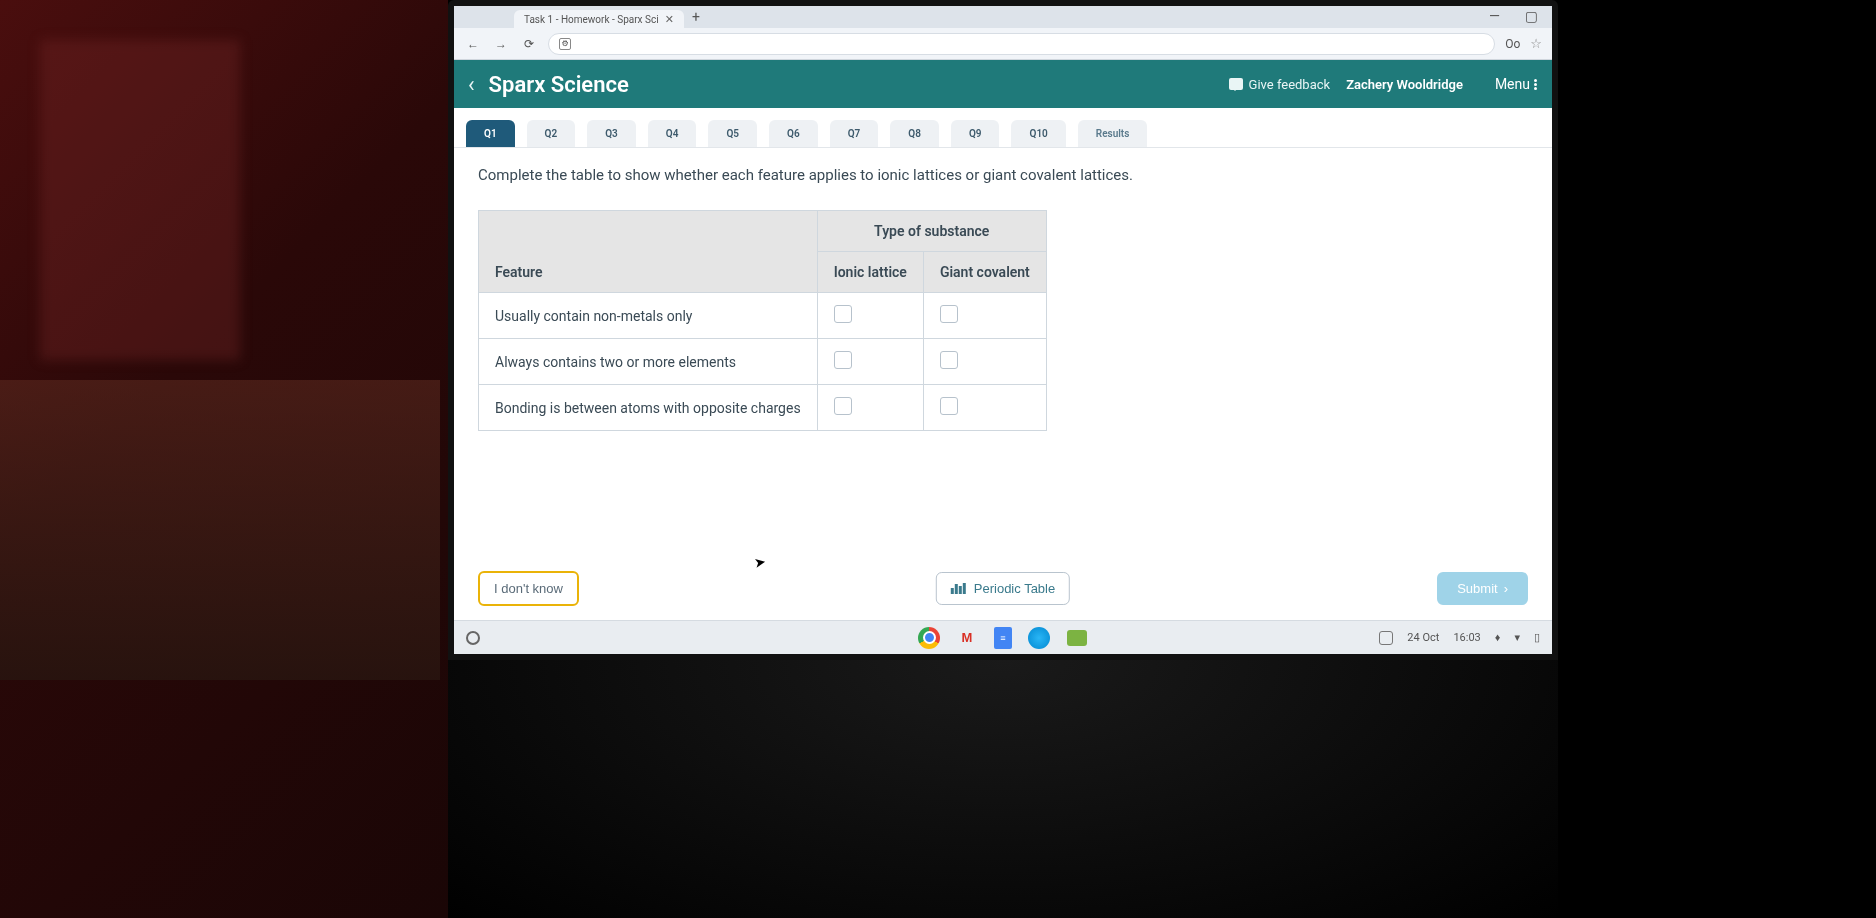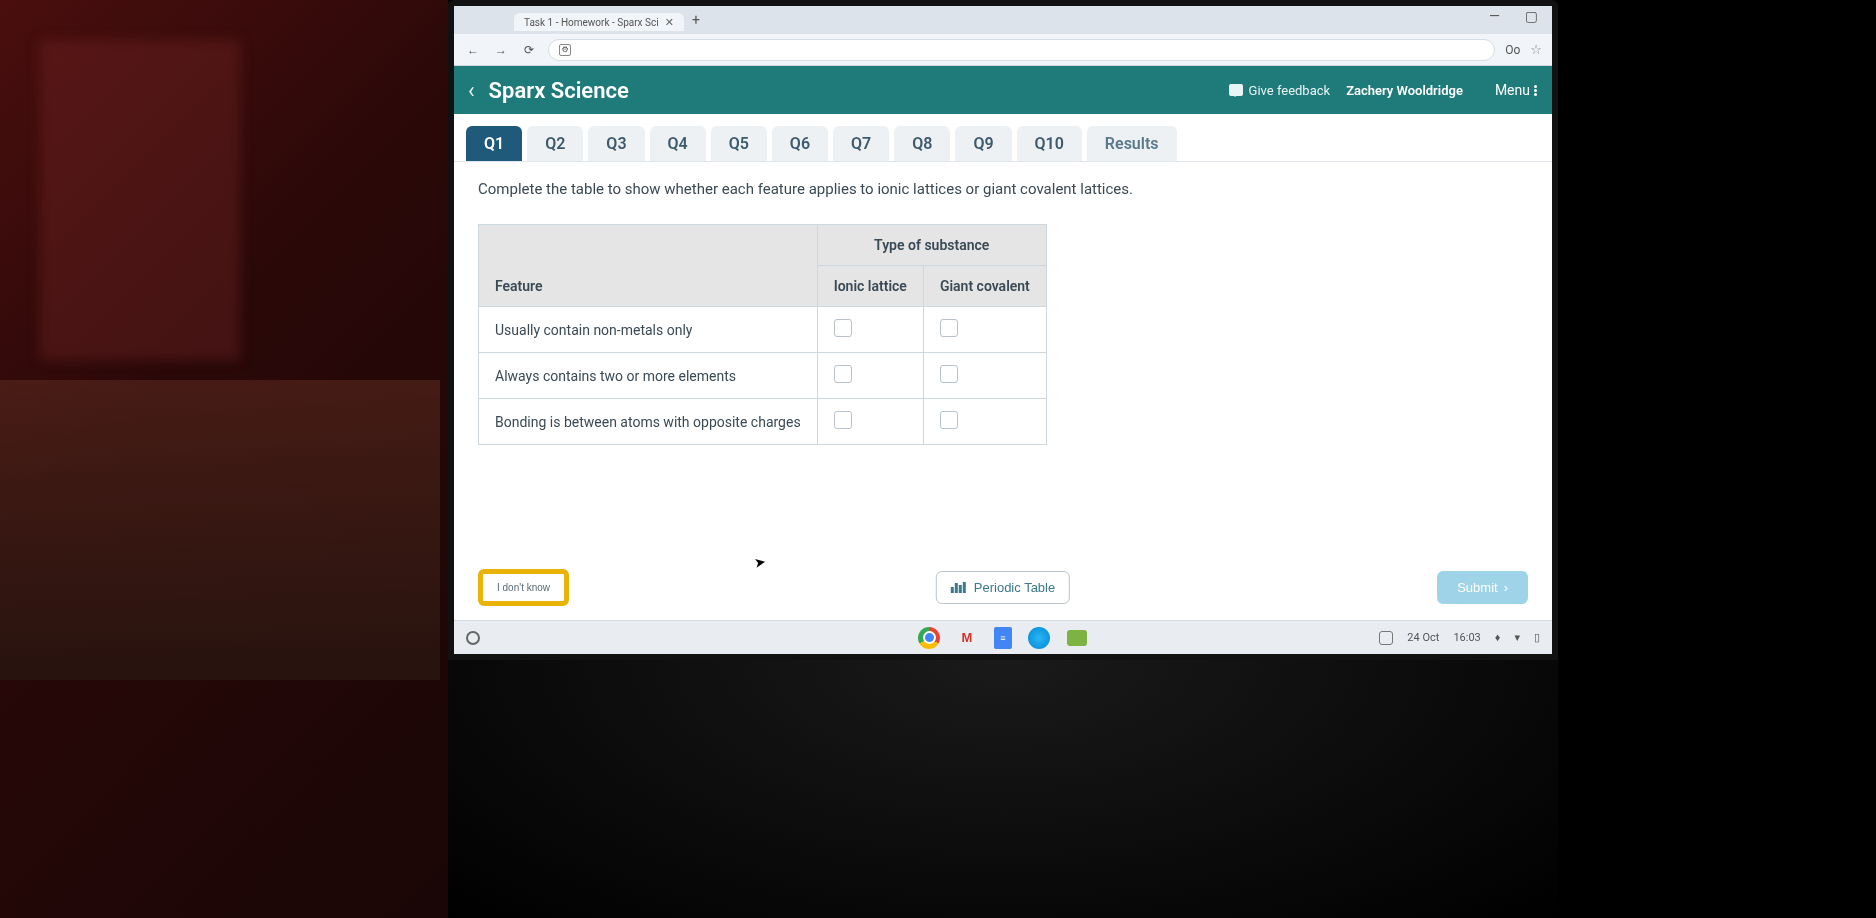--- a/index.html
+++ b/index.html
@@ -26,21 +26,21 @@
     background: #f4f6f8; border: 6px solid #111; border-radius: 6px 6px 0 0;
     display: flex; flex-direction: column;
   }
   .below-screen {
     position: absolute; left: 448px; top: 660px; width: 1110px; height: 258px;
     background: radial-gradient(ellipse at top, #1a1a1a, #000);
   }
 
   
   .tabbar {
-    height: 28px; background: #dde3ea; display: flex; align-items: center; font-size: 10px;
+    height: 22px; background: #dde3ea; display: flex; align-items: center; font-size: 10px;
     color: #555; padding-left: 60px; position: relative;
   }
   .tab {
     background: #f1f4f8; height: 18px; padding: 2px 10px; border-radius: 6px 6px 0 0;
     display: flex; align-items: center; gap: 6px; margin-top: 4px;
   }
   .tab-close { color: #666; font-size: 11px; }
   .newtab { margin-left: 8px; color: #555; font-size: 14px; }
   .right-chrome { position: absolute; right: 8px; top: 2px; color: #555; font-size: 14px; letter-spacing: 6px; }
 
@@ -69,21 +69,21 @@
   .feedback-icon { width: 14px; height: 12px; background: #e9f5f5; border-radius: 2px; position: relative; }
   .feedback-icon::after { content:""; position:absolute; bottom:-4px; left:3px; border:3px solid transparent; border-top-color:#e9f5f5; }
   .username { font-size: 13px; font-weight: 600; margin-left: 2px; }
   .menu-btn { font-size: 14px; margin-left: 18px; cursor: pointer; display:flex; align-items:center; gap:4px; }
   .menu-dots { display:inline-block; width:4px; }
   .menu-dots span{ display:block; width:3px; height:3px; background:#fff; border-radius:50%; margin:1px 0;}
 
   
   .qtabs-wrap { background: #fff; border-bottom: 1px solid #e2e6ea; }
   .qtabs {
-    display: flex; gap: 5px; padding: 12px 12px 0 12px; font-size: 16px;
+    display: flex; gap: 12px; padding: 12px 12px 0 12px; font-size: 10px;
   }
   .qtab {
     padding: 8px 18px; background: #eef1f4; color: #3d5a6c; border-radius: 6px 6px 0 0;
     cursor: pointer; font-weight: 600;
   }
   .qtab.active { background: #1f5a7a; color: #fff; }
   .qtab.results { color: #5a7a8c; }
 
   
   .content {
@@ -104,22 +104,22 @@
     width: 18px; height: 18px; border: 1px solid #b7c2cc; border-radius: 3px;
     display: inline-block; background: #fff; cursor: pointer;
   }
   td.c { text-align: center; }
 
   .footer-row {
     position: absolute; bottom: 14px; left: 24px; right: 24px;
     display: flex; align-items: center;
   }
   .btn-outline {
-    border: 5px solid #eab308; color: #5a6b78; background: #fff;
-    padding: 8px 14px; border-radius: 6px; font-size: 10px; cursor: pointer;
+    border: 2px solid #eab308; color: #5a6b78; background: #fff;
+    padding: 8px 14px; border-radius: 6px; font-size: 13px; cursor: pointer;
   }
   .btn-periodic {
     margin-left: auto; margin-right: auto;
     border: 1px solid #b9c4ce; color: #3a7a8c; background: #fff;
     padding: 8px 14px; border-radius: 6px; font-size: 13px; cursor: pointer;
     display: flex; align-items: center; gap: 8px; position: absolute; left: 50%; transform: translateX(-50%);
   }
   .pt-icon { display: inline-flex; gap: 1px; align-items: flex-end; }
   .pt-icon span { width: 3px; background: #3a7a8c; display: inline-block; }
   .btn-submit {

